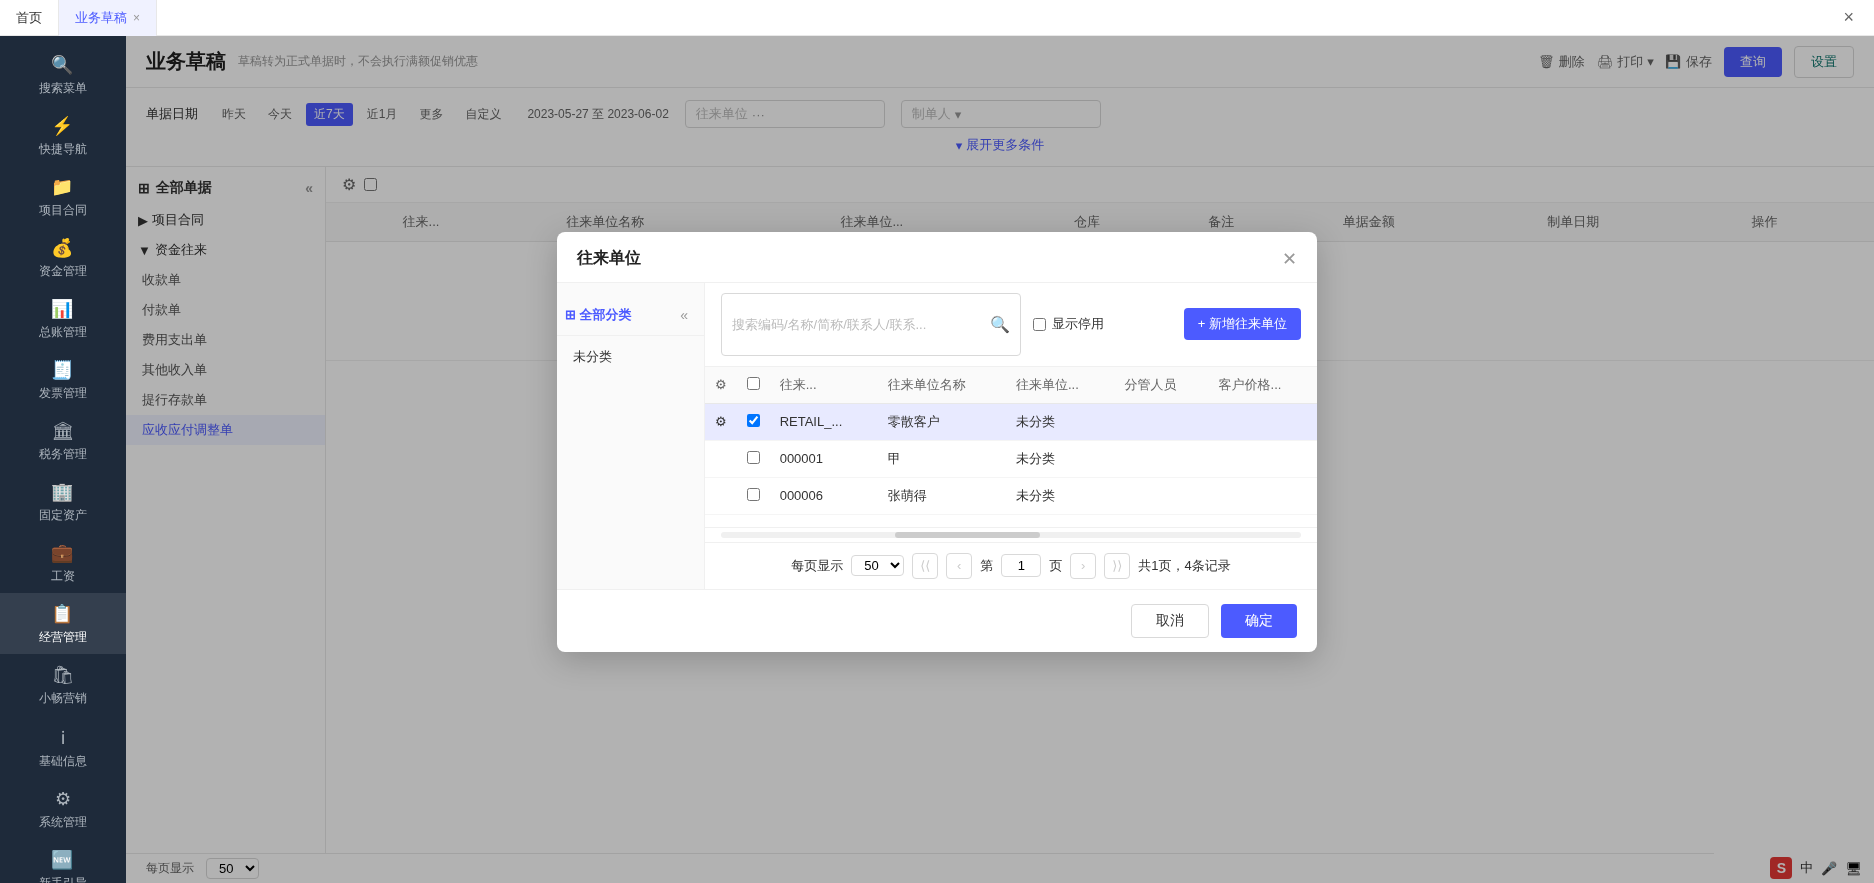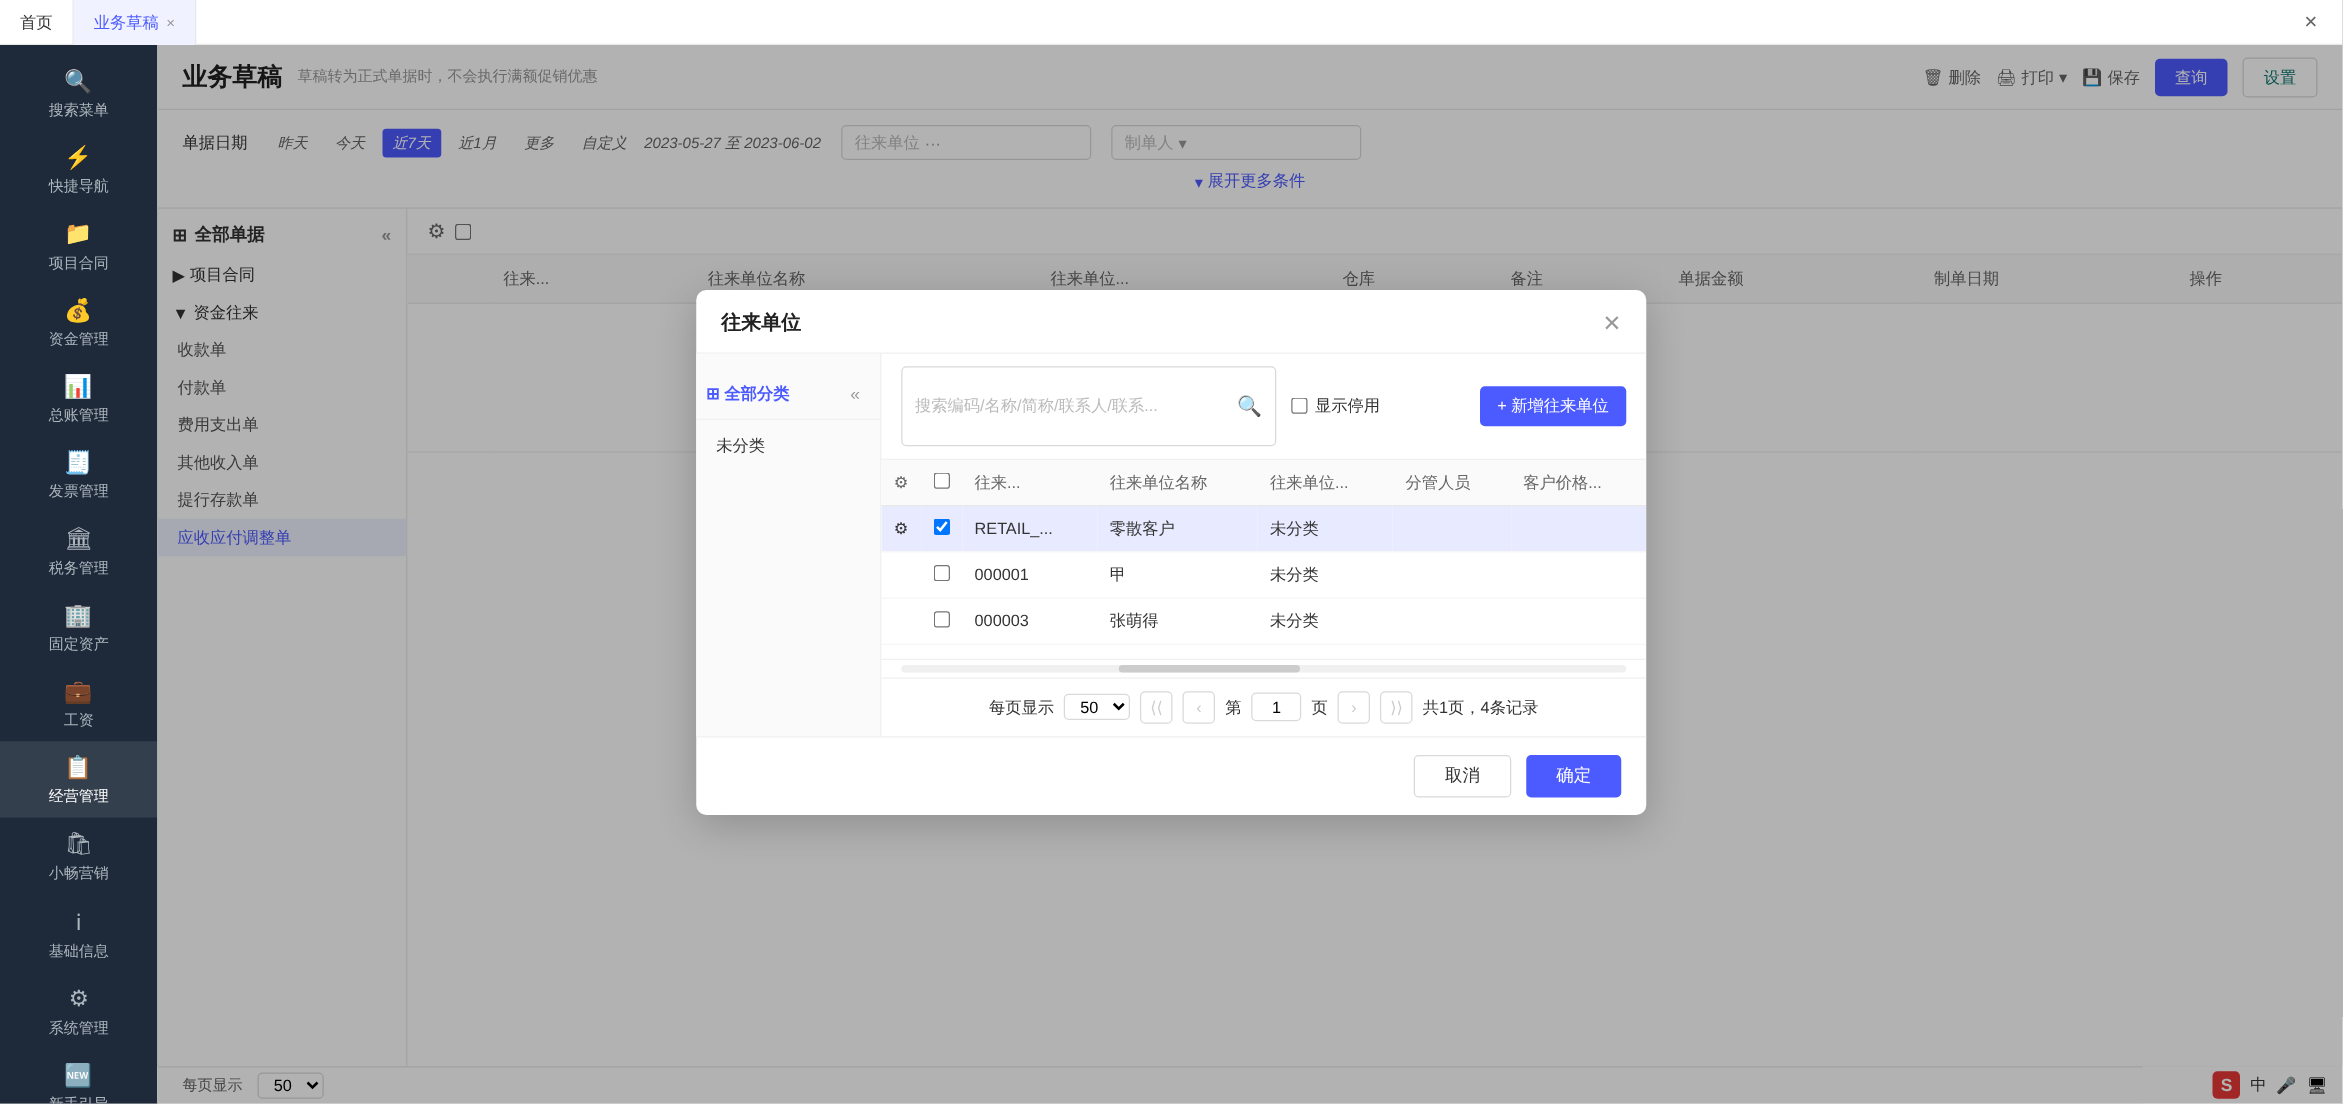--- a/index.html
+++ b/index.html
@@ -148,24 +148,24 @@
       padding: 12px 20px;
       border-bottom: 1px solid #e8e8e8;
     }
     .filter-row {
       display: flex;
       align-items: center;
       gap: 16px;
       margin-bottom: 8px;
     }
     .filter-label { font-size: 13px; color: #333; white-space: nowrap; }
-    .filter-dates { display: flex; align-items: center; gap: 6px; font-size: 13px; font-style: italic; }
+    .filter-dates { display: flex; align-items: center; gap: 6px; font-size: 13px; }
     .date-btn { padding: 3px 8px; border-radius: 3px; cursor: pointer; font-size: 12px; color: #666; }
     .date-btn.active { background: #4c5bff; color: #fff; }
-    .date-range { font-size: 12px; color: #666; margin-left: 0; }
+    .date-range { font-size: 12px; color: #666; margin-left: 12px; }
     .filter-input-wrap {
       display: flex;
       align-items: center;
       border: 1px solid #d9d9d9;
       border-radius: 4px;
       padding: 4px 10px;
       background: #fff;
       min-width: 200px;
       font-size: 13px;
       color: #bbb;
@@ -802,21 +802,21 @@
               <td><input type="checkbox" style=""></td>
               <td>000001</td>
               <td>甲</td>
               <td>未分类</td>
               <td></td>
               <td></td>
             </tr>
             <tr>
               <td></td>
               <td><input type="checkbox" style=""></td>
-              <td>000003</td>
+              <td>000006</td>
               <td>张萌得</td>
               <td>未分类</td>
               <td></td>
               <td></td>
             </tr>
           </tbody>
         </table>
       </div>
 
       <div class="modal-scrollbar-wrap">

